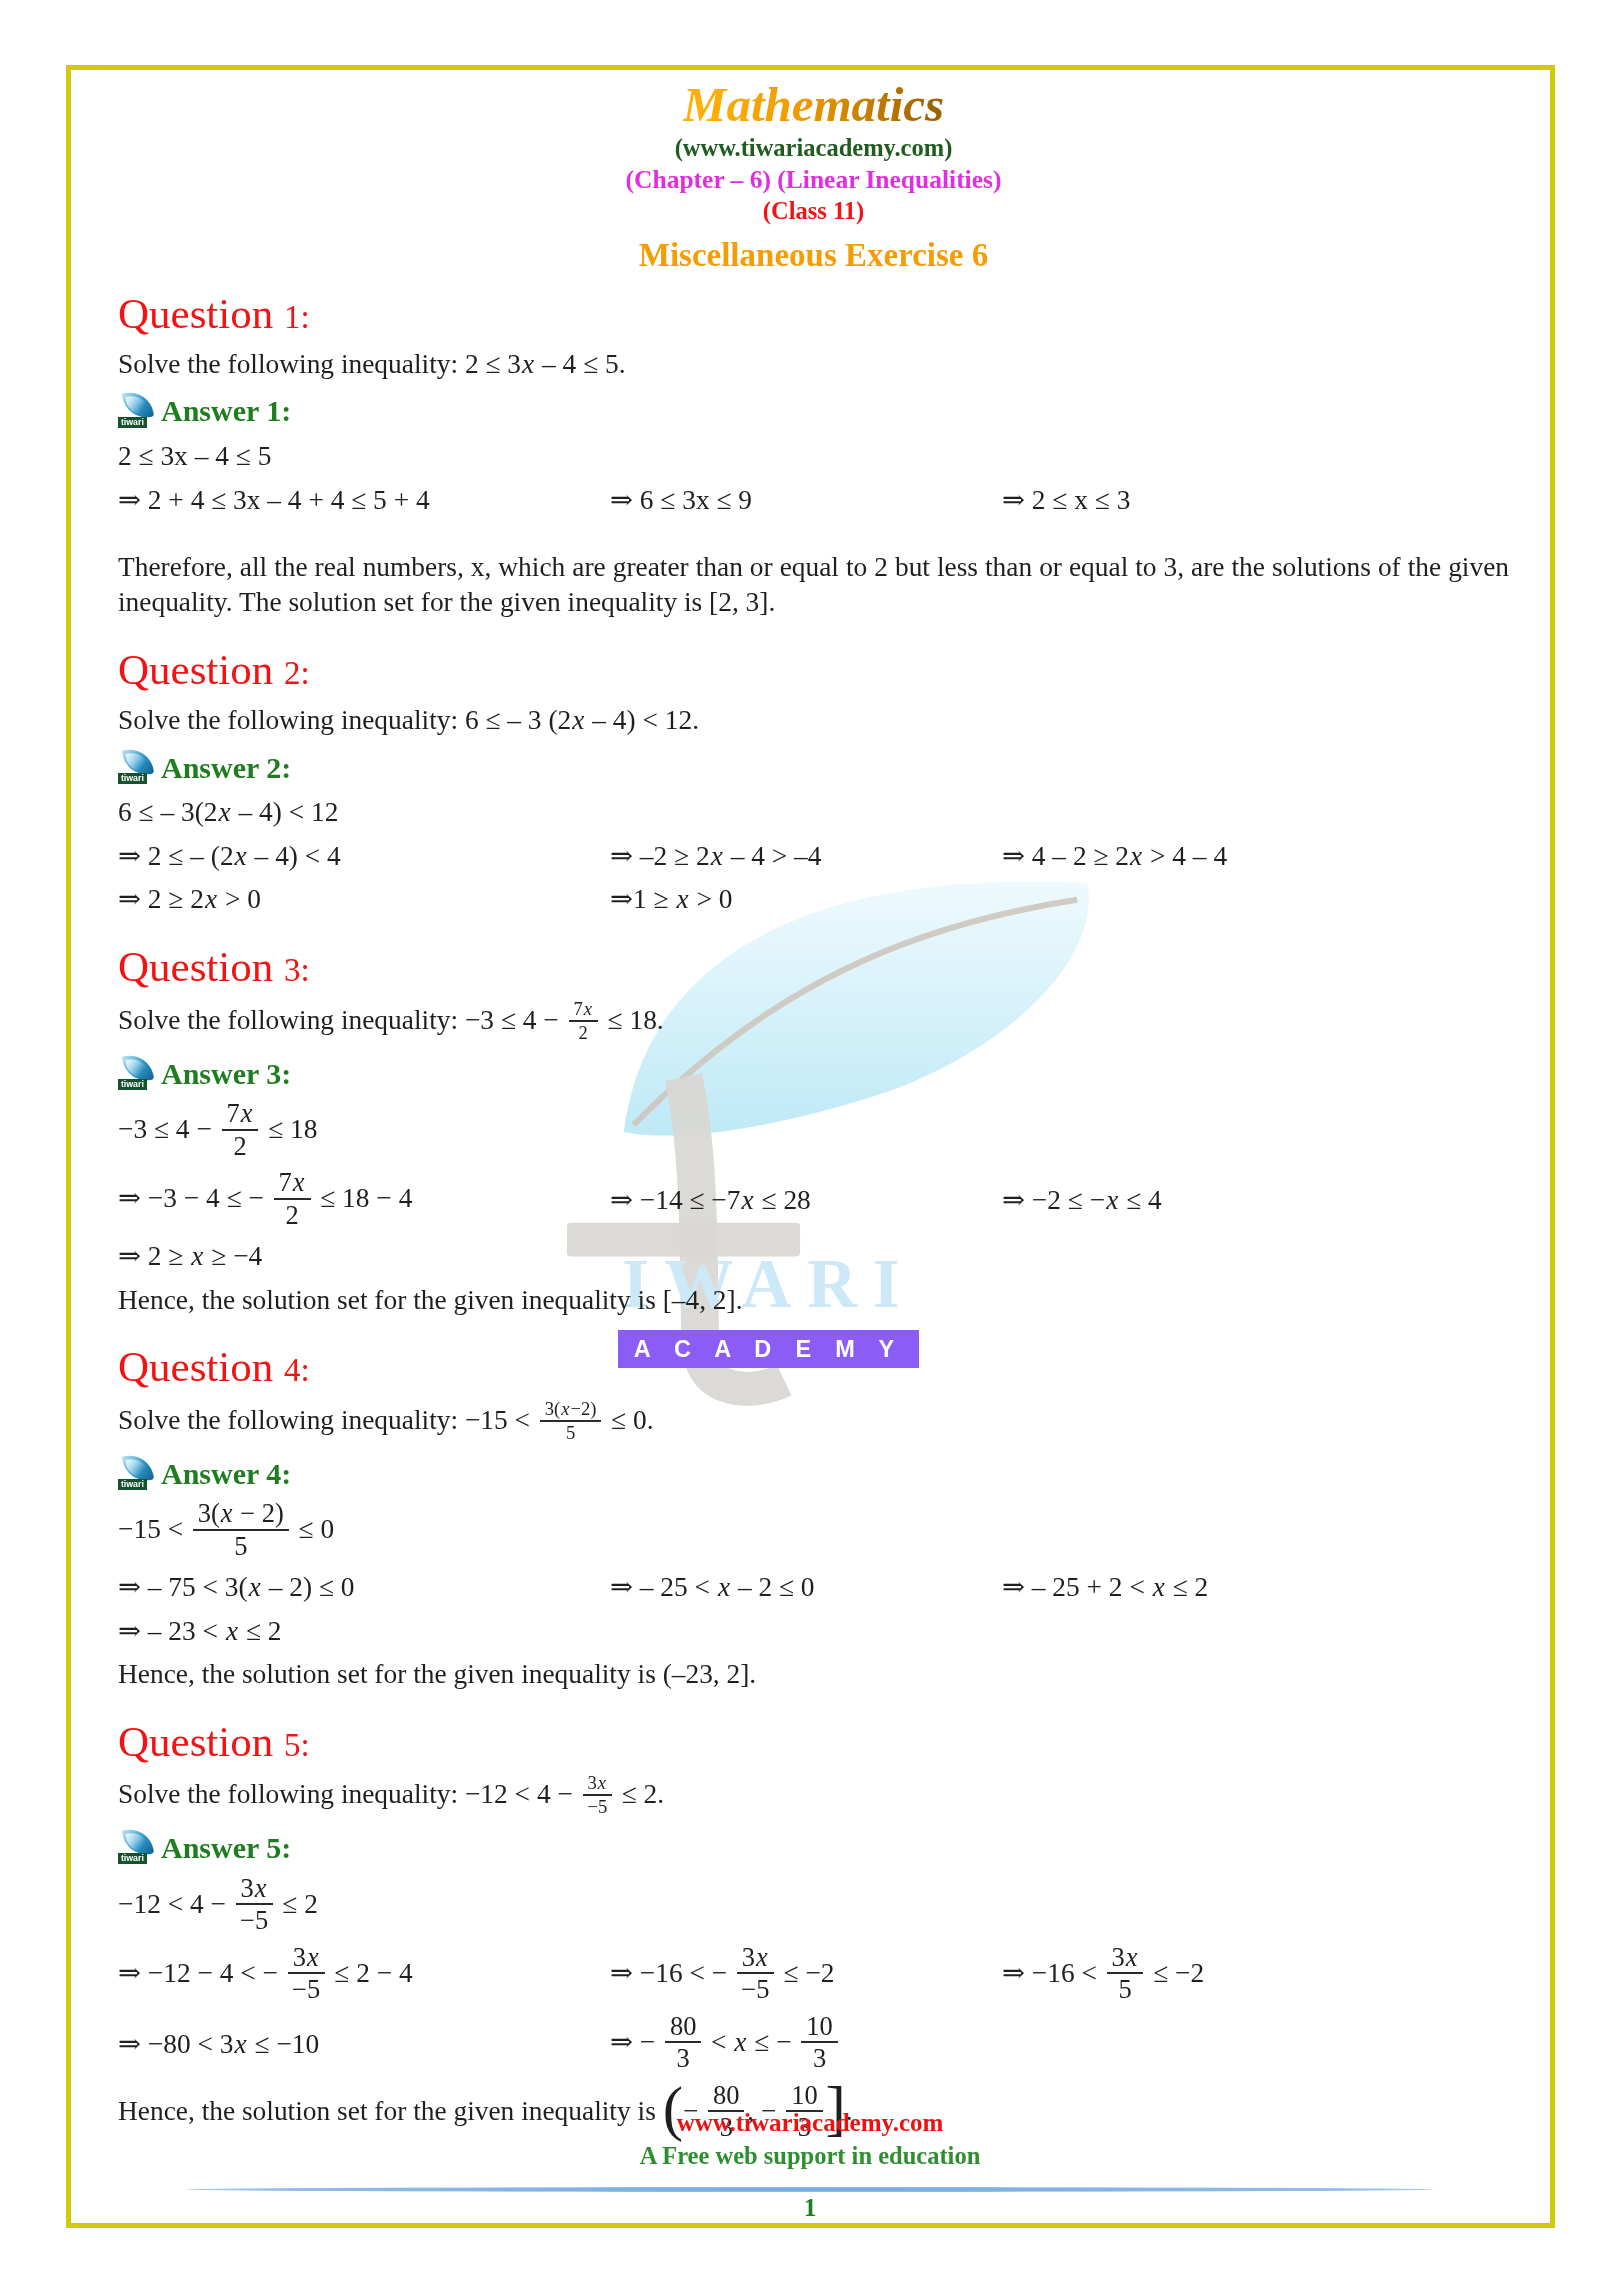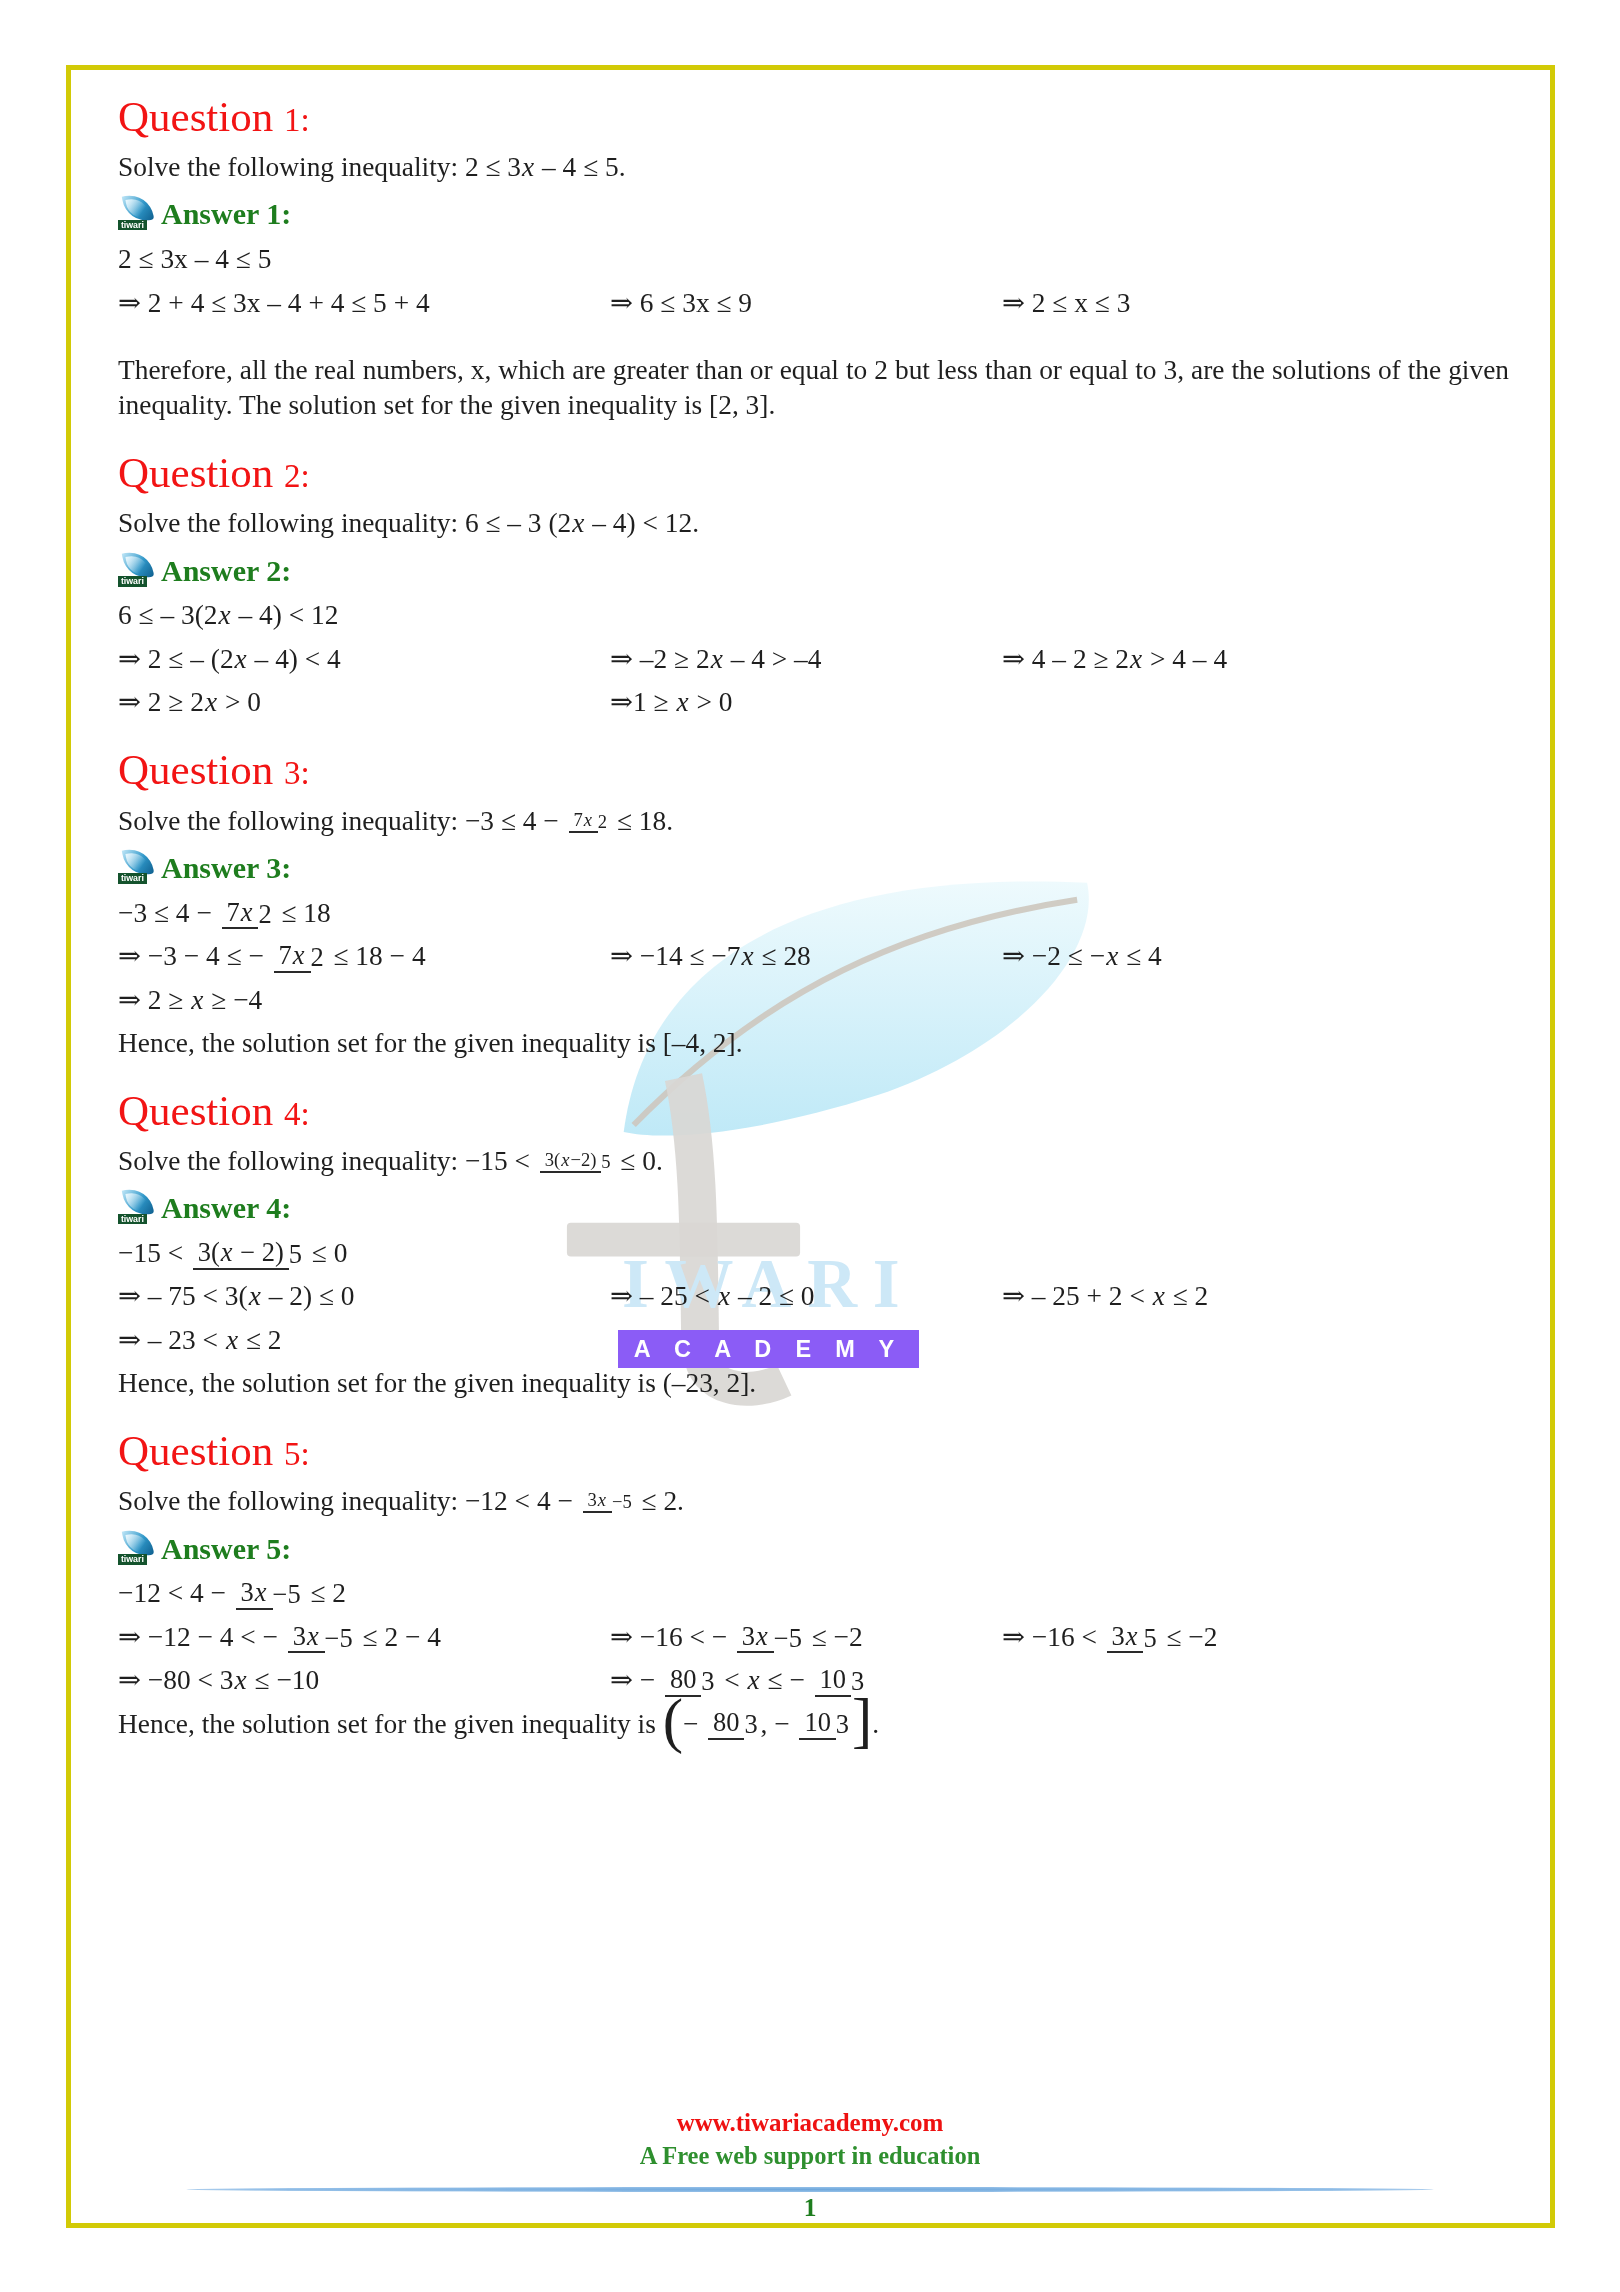--- a/index.html
+++ b/index.html
@@ -38,21 +38,21 @@
   .math-row{display:flex;align-items:center;font-size:27.4px;margin:7.8px 0;line-height:1.3;}
   .math-col{flex:0 0 auto;}
   .math-col:nth-child(1){width:492px;}
   .math-col:nth-child(2){width:392px;}
   .math-col:nth-child(3){flex:1 1 auto;}
   .conclusion{font-size:27.4px;margin:7.8px 0 0;line-height:1.28;}
   .conclusion.justify{text-align:justify;margin-top:32px;}
   em.var{font-style:italic;padding:0 1px;}
 
   
-  .fr{display:inline-flex;flex-direction:row;align-items:center;vertical-align:middle;margin:0 2.9px;}
+  .fr{display:inline-flex;flex-direction:column;align-items:center;vertical-align:middle;margin:0 2.9px;}
   .fr .num{display:block;border-bottom:2px solid #2a2a2a;padding:0 4.9px 1px;line-height:1.08;}
   .fr .den{display:block;line-height:1.08;padding-top:1px;}
   .fr-sm{font-size:18.6px;position:relative;top:-2px;}
   .fr-lg{font-size:26.5px;position:relative;top:-2px;}
   .big-delim{font-size:61px;line-height:0;vertical-align:middle;position:relative;top:-4.9px;font-weight:400;}
 
   
   .tw-logo{position:relative;width:41px;height:41px;display:inline-block;flex:0 0 auto;margin-right:2px;}
   .tw-logo .feather{
     position:absolute;left:5.9px;top:1px;width:28px;height:28px;
@@ -110,20 +110,27 @@
       <path d="M 85 288 C 220 150, 360 88, 530 62" stroke="#cdc6be" stroke-width="6" fill="none" opacity="0.9"></path>
       <path d="M 135 240 C 152 320, 150 420, 152 520" stroke="#d9d7d4" stroke-width="38" fill="none" opacity="0.92"></path>
       <path d="M 152 516 C 154 552, 198 562, 236 544" stroke="#d9d7d4" stroke-width="34" fill="none" opacity="0.92"></path>
       <rect x="18" y="386" width="234" height="34" rx="4" fill="#d9d7d4" opacity="0.92"></rect>
     </svg>
     <div class="wm-word">IWARI</div>
     <div class="wm-band">A C A D E M Y</div>
   </div>
 
   <div class="content">
+    <div class="hdr">
+      <div><span class="title">Mathematics</span></div>
+      <div class="site">(www.tiwariacademy.com)</div>
+      <div class="chapter">(Chapter – 6) (Linear Inequalities)</div>
+      <div class="klass">(Class 11)</div>
+      <div class="exercise">Miscellaneous Exercise 6</div>
+    </div>
 
     <main>
         <section class="question">
           <h2 class="q-head"><span class="q-word">Question </span><span class="q-num">1:</span></h2>
           <p class="prompt"><span>Solve the following inequality: 2 ≤ 3</span><em class="var">x</em><span> – 4 ≤ 5.</span></p>
           <div class="ans-head">
             <span class="tw-logo">
               <span class="feather"></span>
               <span class="tag">tiwari</span>
             </span>

